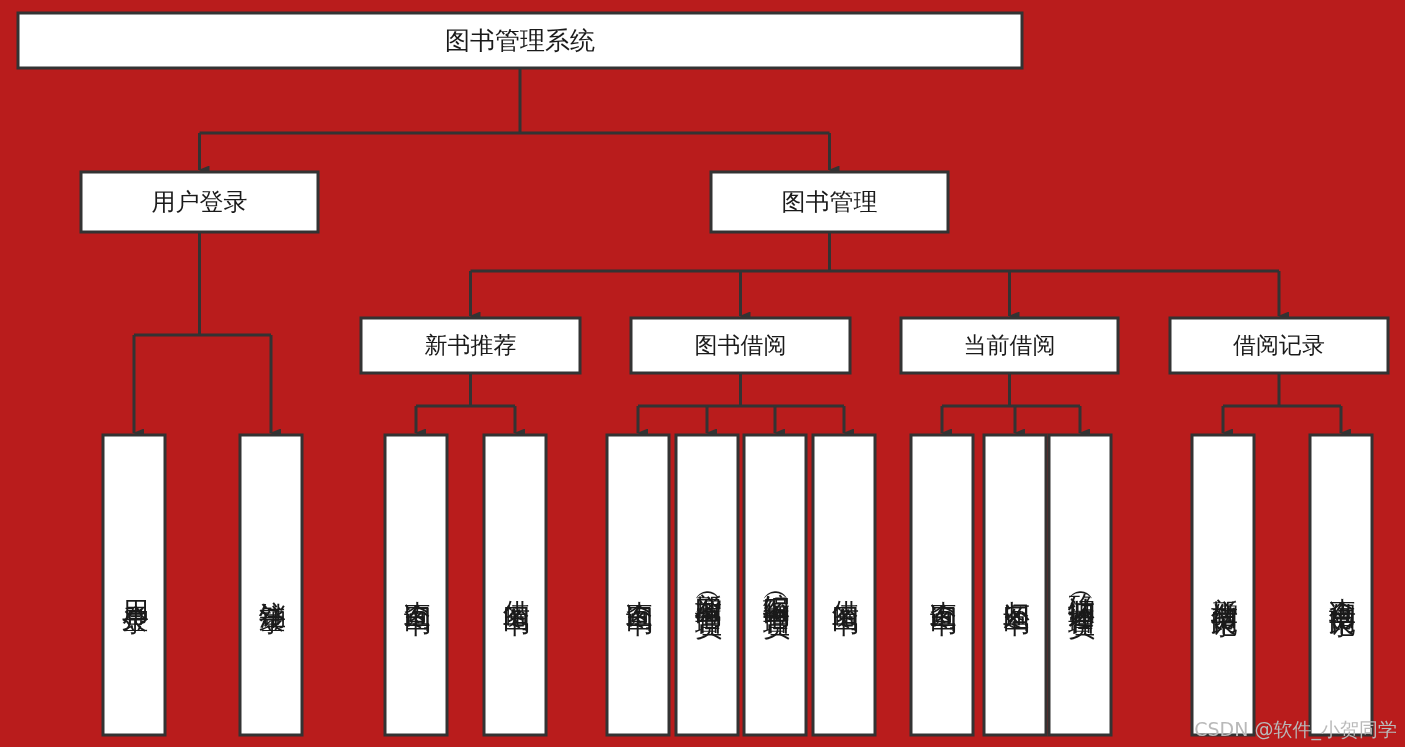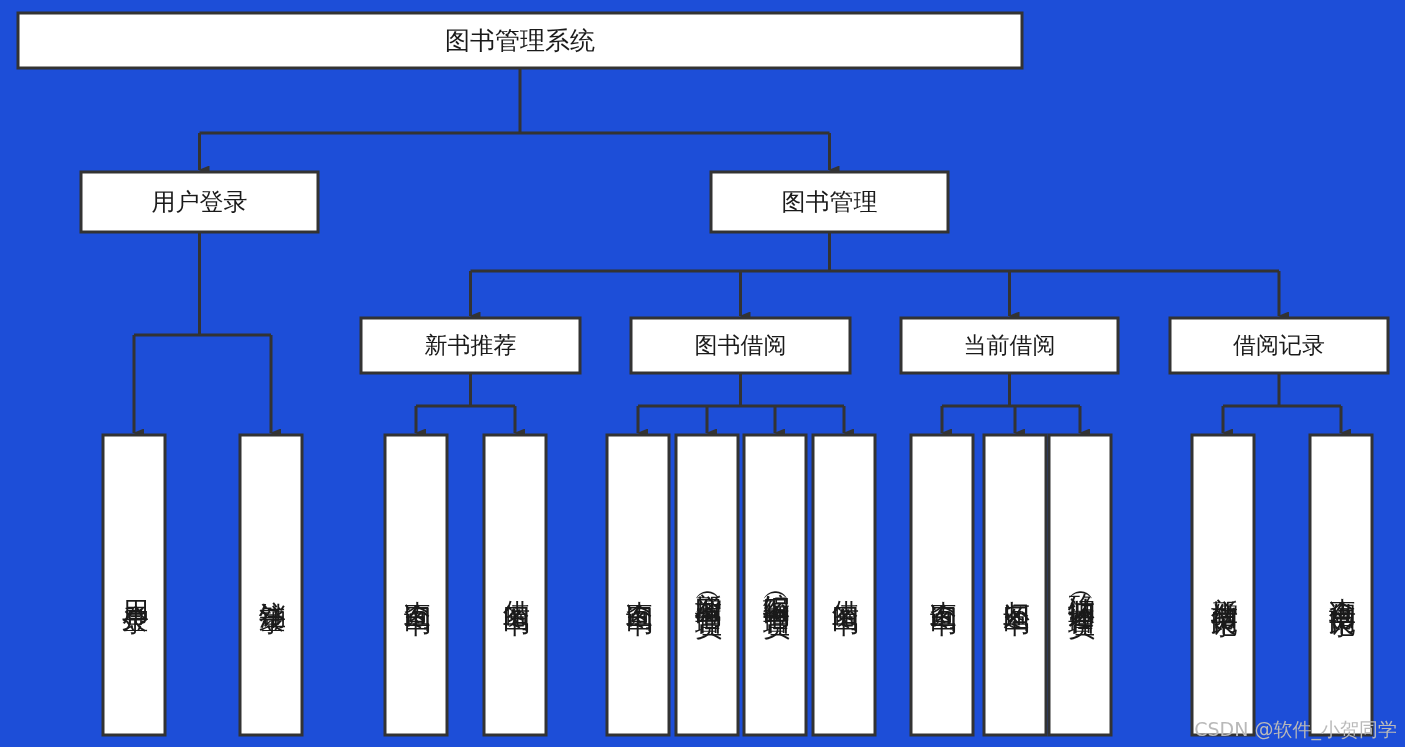--- a/index.html
+++ b/index.html
@@ -1,20 +1,20 @@
 <!DOCTYPE html>
 <html><head>
 <meta charset="utf-8">
 <style>
   html,body{margin:0;padding:0;background:#ffffff;}
   body{
     font-family:"DejaVu Sans","Liberation Sans",sans-serif;
     width:1405px;height:747px;overflow:hidden;
   }
-  #diagram-root{position:relative;width:1405px;height:747px;background:#1d4ed8;}
+  #diagram-root{position:relative;width:1405px;height:747px;background:#b91c1c;}
   svg.diagram{position:absolute;left:0;top:0;width:1405px;height:747px;display:block;}
   .node-box{fill:#ffffff;stroke:#333333;stroke-width:3;}
   .link-line{stroke:#333333;stroke-width:3;fill:none;}
   .node-label{
     font-family:"DejaVu Sans","Liberation Sans",sans-serif;
     fill:#1a1a1a;
     text-anchor:middle;
     dominant-baseline:middle;
   }
   .lvl0-label{font-size:25px;}

